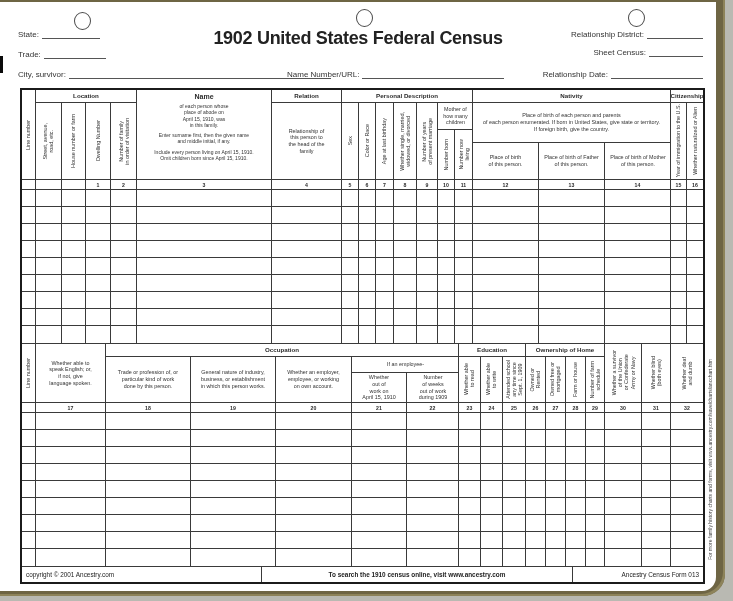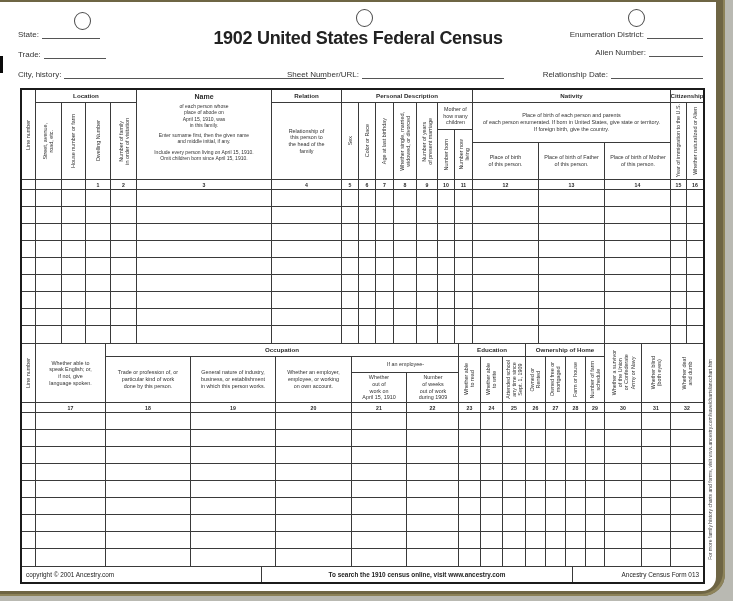--- a/index.html
+++ b/index.html
@@ -95,31 +95,31 @@
 
 <div class="title">1902 United States Federal Census</div>
 
 <div class="fieldrow" style="left:18px; top:30px;">
   <span>State:</span><span class="line" style="width:58px;"></span>
 </div>
 <div class="fieldrow" style="left:18px; top:50px;">
   <span>Trade:</span><span class="line" style="width:62px;"></span>
 </div>
 <div class="fieldrow" style="left:18px; top:70px;">
-  <span>City, history:</span><span class="line" style="width:262px;"></span>
+  <span>City, survivor:</span><span class="line" style="width:262px;"></span>
 </div>
 <div class="fieldrow" style="left:287px; top:70px;">
-  <span>Sheet Number/URL:</span><span class="line" style="width:142px;"></span>
+  <span>Name Number/URL:</span><span class="line" style="width:142px;"></span>
 </div>
 
 <div class="rightfields" style="top:30px;">
-  <span>Enumeration District:</span><span class="line" style="width:56px;"></span>
+  <span>Relationship District:</span><span class="line" style="width:56px;"></span>
 </div>
 <div class="rightfields" style="top:48px;">
-  <span>Alien Number:</span><span class="line" style="width:54px;"></span>
+  <span>Sheet Census:</span><span class="line" style="width:54px;"></span>
 </div>
 <div class="rightfields" style="top:70px;">
   <span>Relationship Date:</span><span class="line" style="width:92px;"></span>
 </div>
 
 <div class="sheet">
 
   <div class="thead thead-top">
     <div class="hcol" style="width:14px;">
       <div class="fullv">

